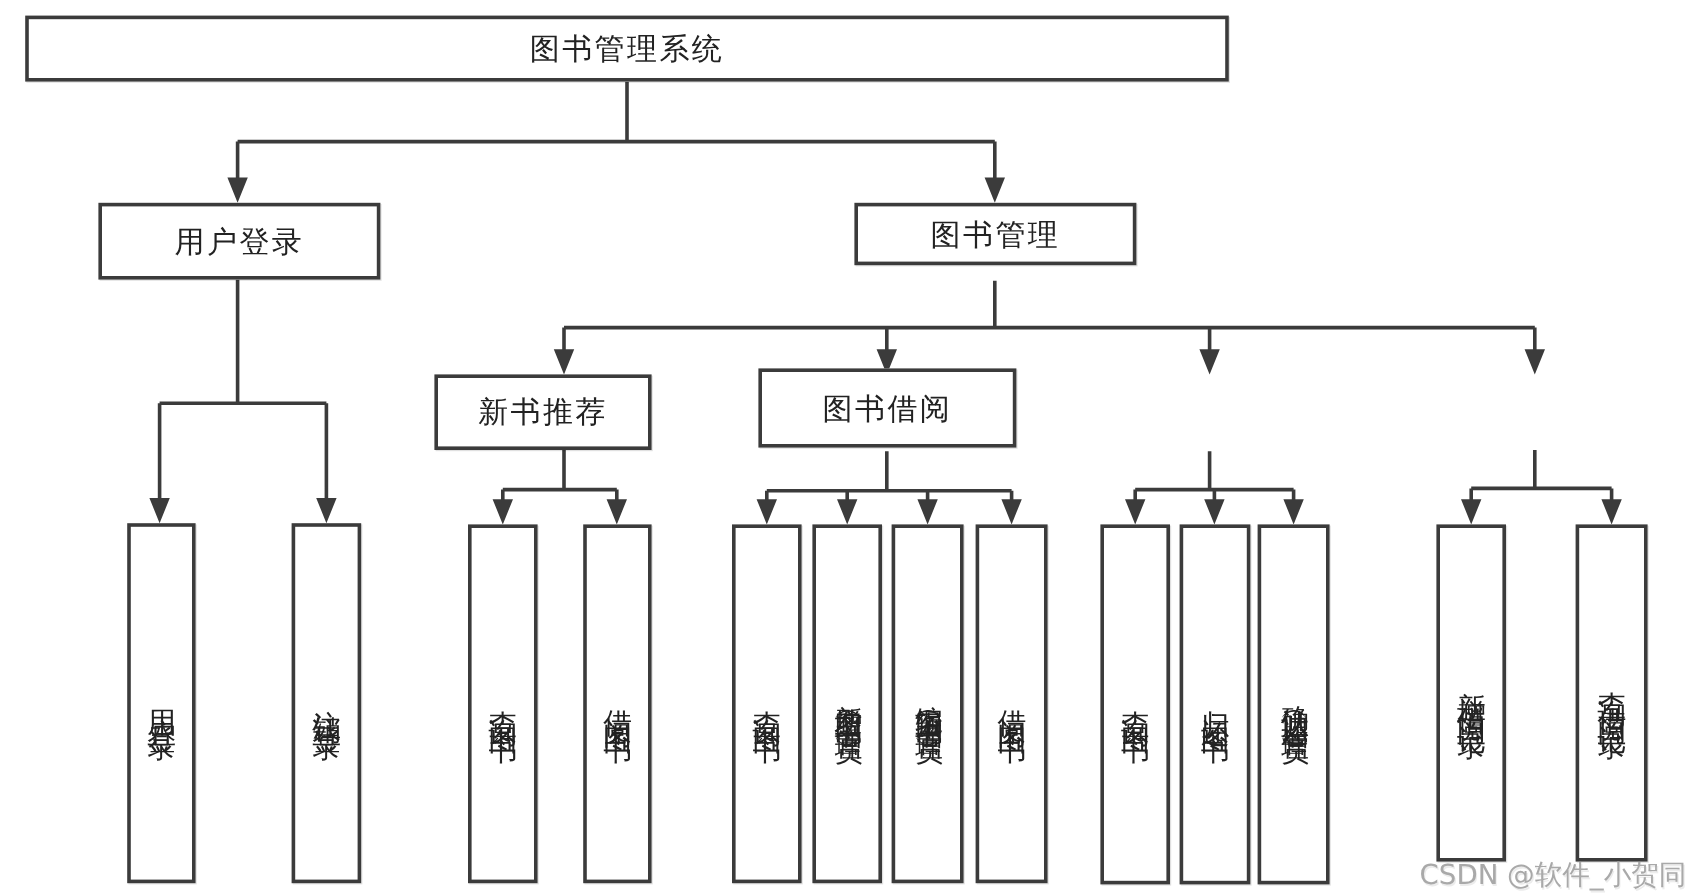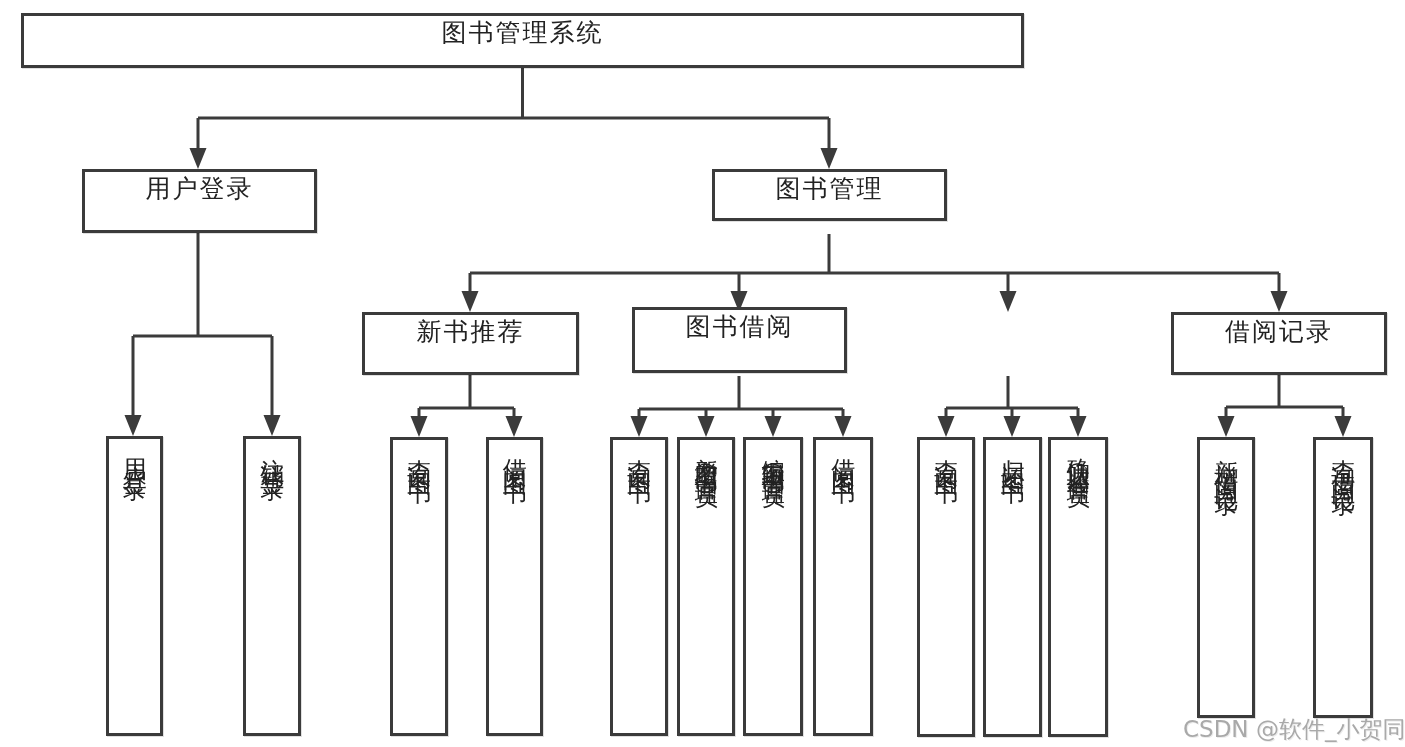--- a/index.html
+++ b/index.html
@@ -16,21 +16,21 @@
     left: 0; top: 0;
     width: 1405px; height: 747px;
     pointer-events: none;
   }
   .hbox, .vbox {
     position: absolute;
     box-sizing: border-box;
     border: 3px solid #3b3b3b;
     background: #ffffff;
     display: flex;
-    align-items: flex-start;
+    align-items: center;
     justify-content: center;
     box-shadow: 1px 1px 0 rgba(0,0,0,0.12);
   }
   .hbox .lbl {
     font-size: 25px;
     color: #222222;
     letter-spacing: 2px;
     white-space: nowrap;
   }
   .vbox .vlbl {
@@ -86,28 +86,25 @@
     <span class="lbl">图书管理系统</span>
   </div>
 
   <div class="hbox" style="left:82px; top:169px; width:235px; height:64px">
     <span class="lbl">用户登录</span>
   </div>
   <div class="hbox" style="left:712px; top:169px; width:235px; height:52px">
     <span class="lbl">图书管理</span>
   </div>
 
-  <div class="hbox" style="left:362px; top:312px; width:217px; height:63px">
+  <div class="hbox" style="left:362px; top:312px; width:181px; height:63px">
     <span class="lbl">新书推荐</span>
   </div>
   <div class="hbox" style="left:632px; top:307px; width:215px; height:66px">
     <span class="lbl">图书借阅</span>
-  </div>
-  <div class="hbox" style="left:1171px; top:312px; width:216px; height:63px">
-    <span class="lbl">借阅记录</span>
   </div>
 
   <div class="vbox" style="left:106px; top:436px; width:57px; height:300px">
     <span class="vlbl">用户登录</span>
   </div>
   <div class="vbox" style="left:243px; top:436px; width:58px; height:300px">
     <span class="vlbl">注销登录</span>
   </div>
 
   <div class="vbox" style="left:390px; top:437px; width:58px; height:299px">

